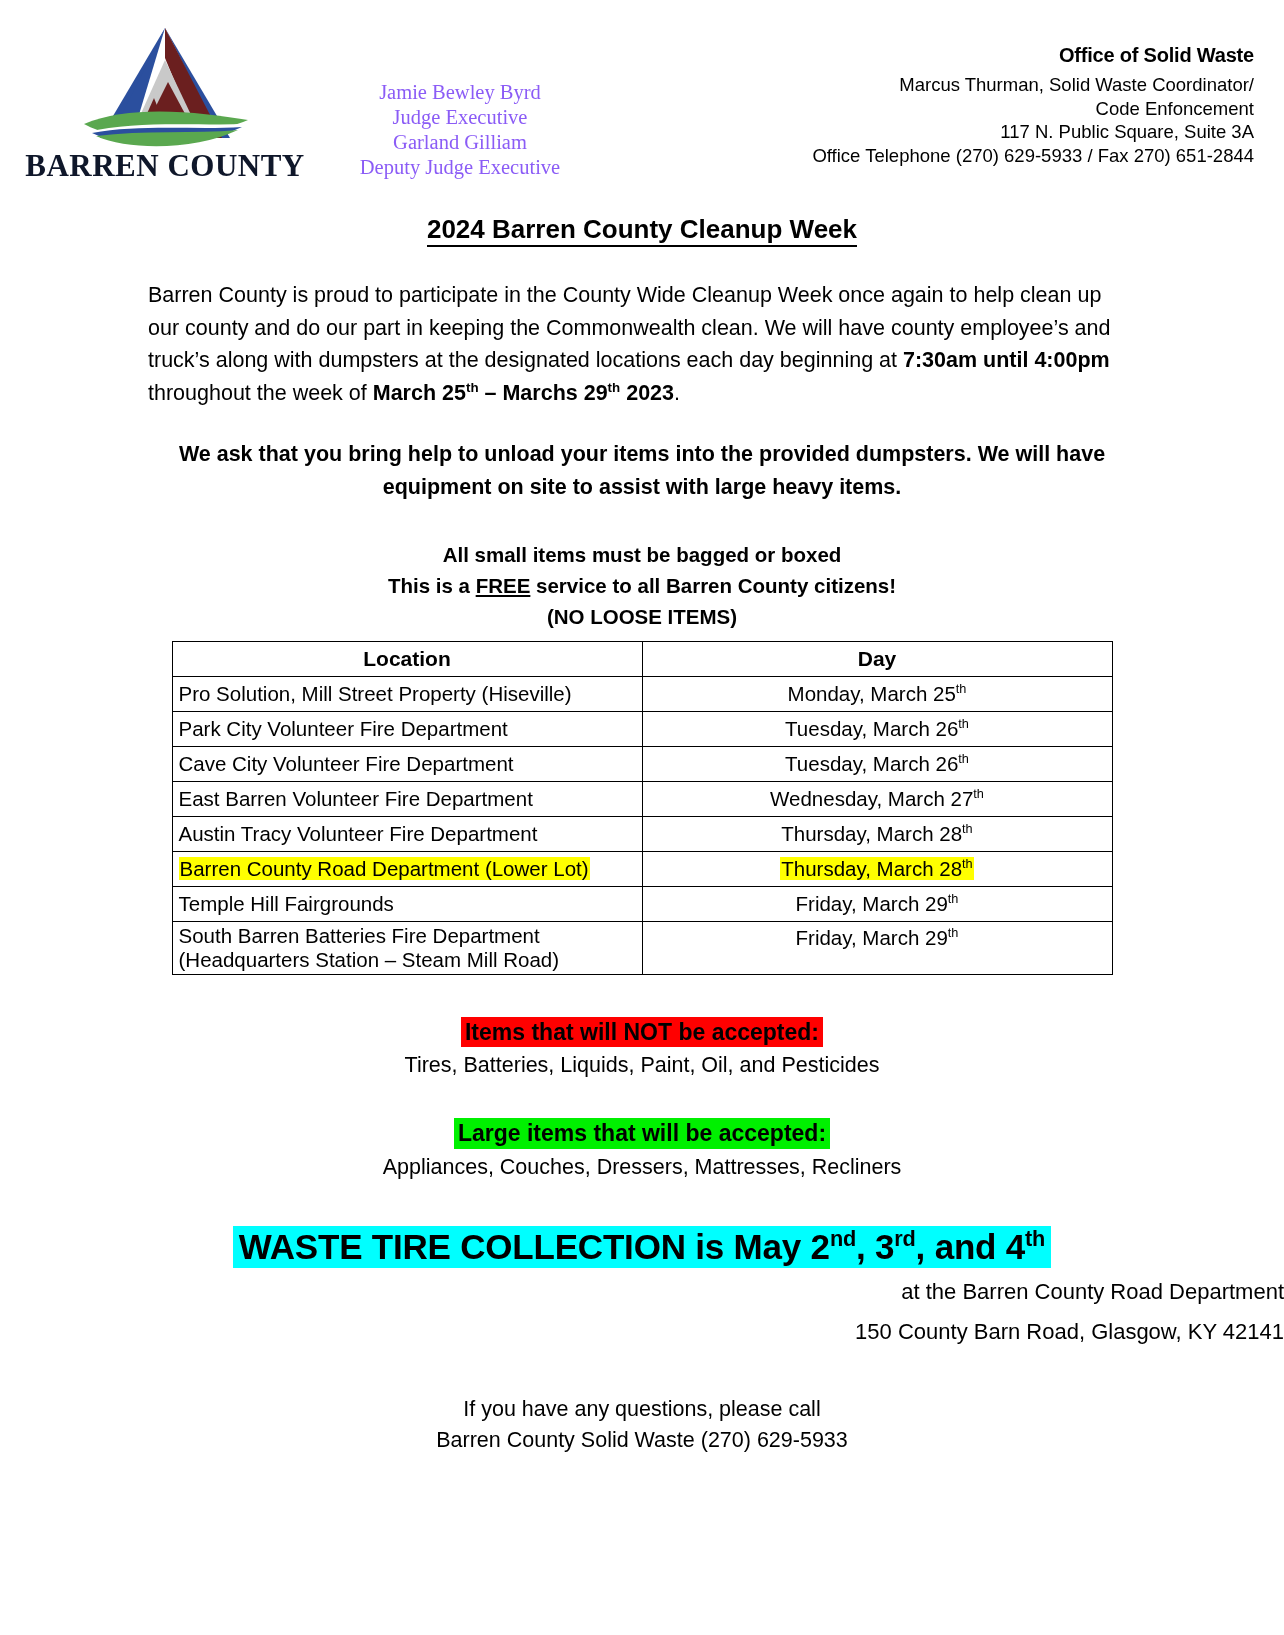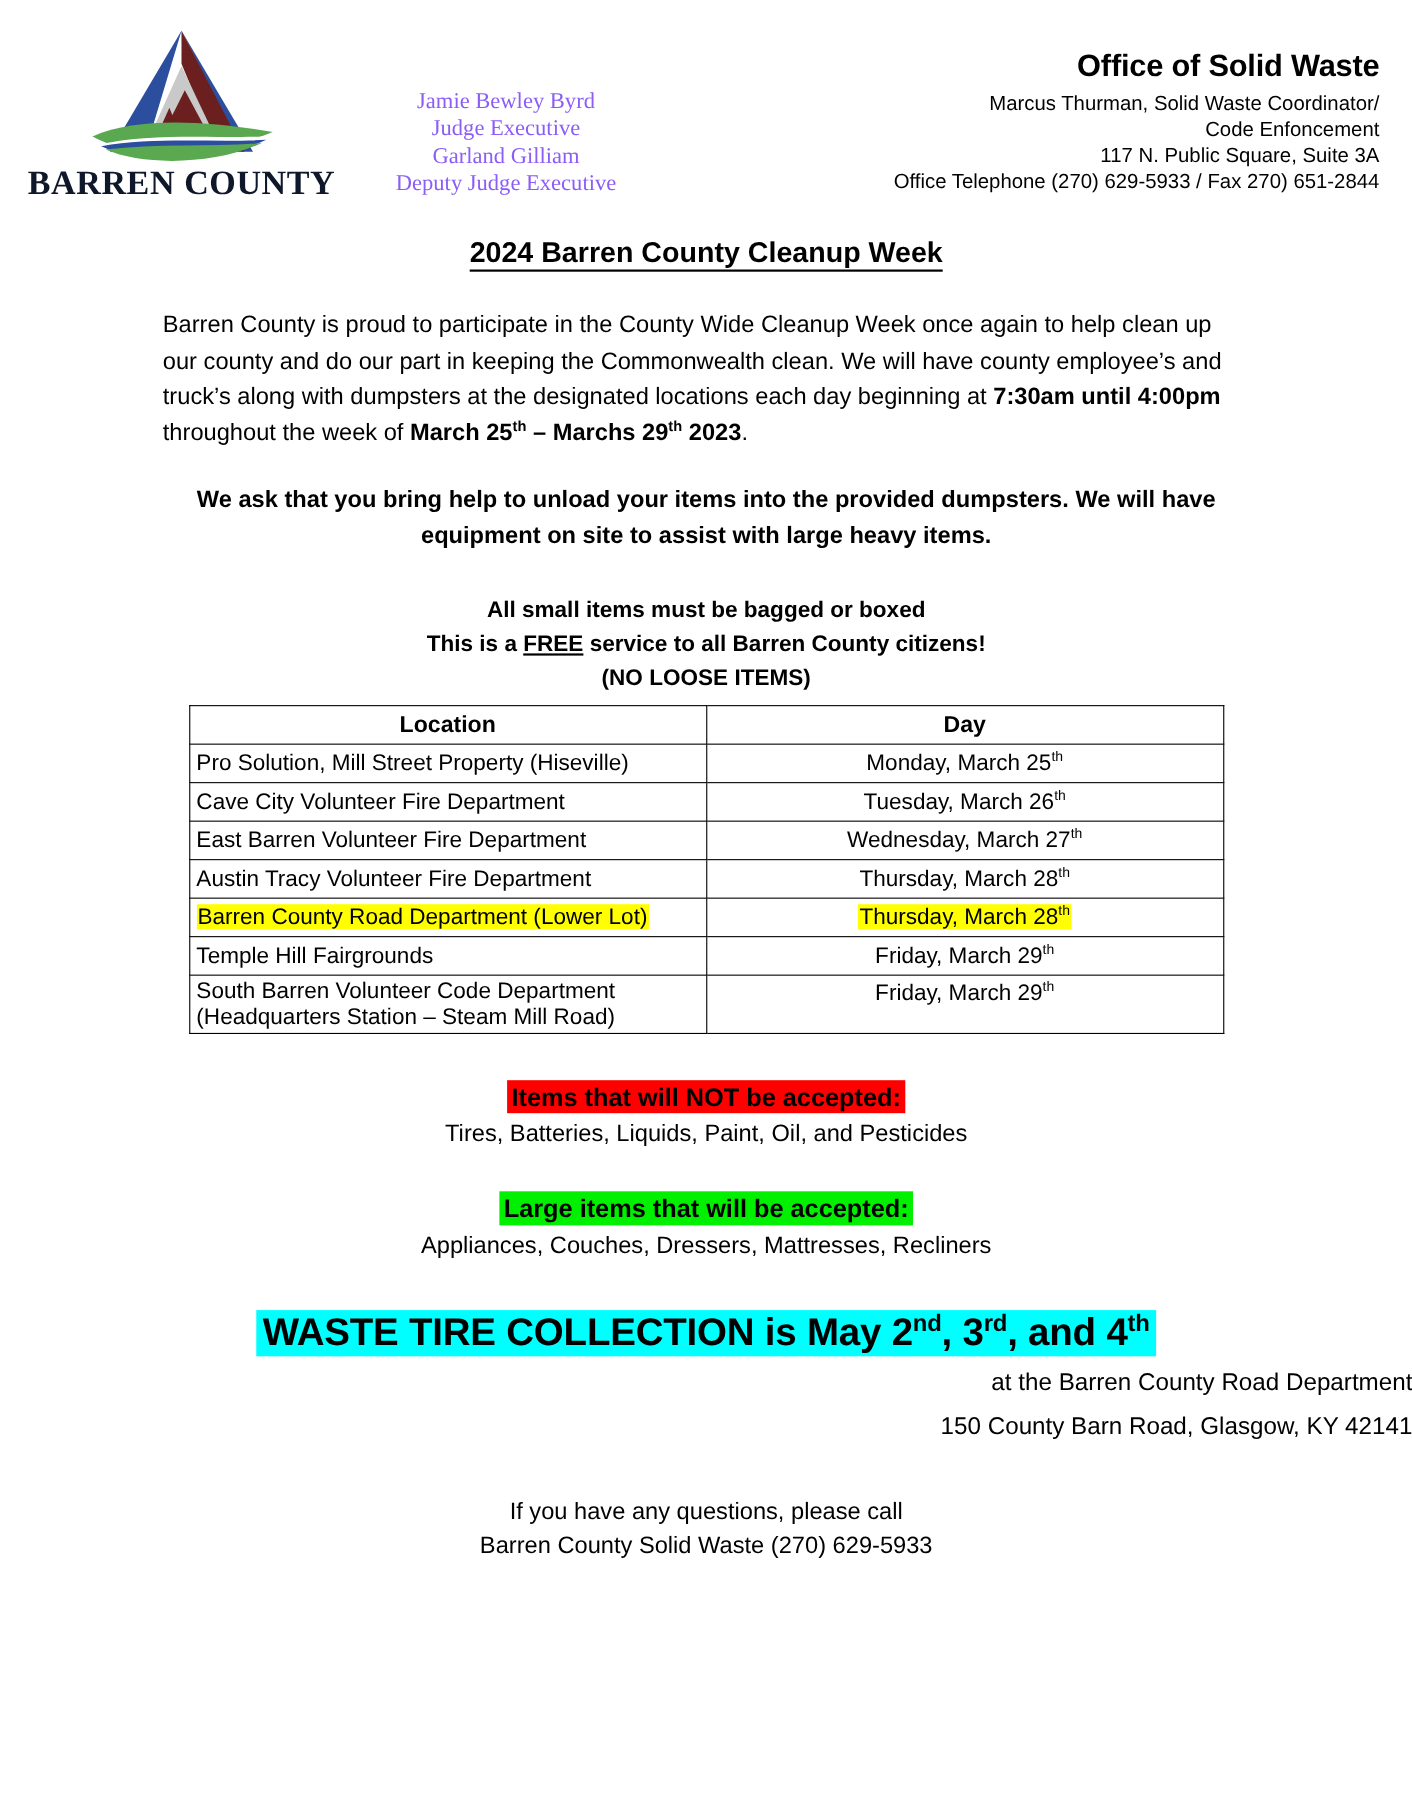--- a/index.html
+++ b/index.html
@@ -60,21 +60,21 @@
     padding-top: 66px;
     color: #8b5cf6;
   }
   .office-block {
     flex: 1 1 auto;
     text-align: right;
     padding-top: 30px;
     padding-right: 10px;
   }
   .office-title {
-    font-size: 28px;
+    font-size: 20px;
     font-weight: bold;
     letter-spacing: -0.2px;
     margin-bottom: 6px;
   }
   .office-line {
     font-size: 18.5px;
     line-height: 1.28;
   }
   .office-email {
     font-size: 18.5px;
@@ -269,20 +269,24 @@
         <th>Location</th>
         <th>Day</th>
       </tr>
     </thead>
     <tbody>
       <tr>
         <td class="loc">Pro Solution, Mill Street Property (Hiseville)</td>
         <td class="day"><span>Monday, March 25</span><sup>th</sup></td>
       </tr>
       <tr>
+        <td class="loc">Park City Volunteer Fire Department</td>
+        <td class="day"><span>Tuesday, March 26</span><sup>th</sup></td>
+      </tr>
+      <tr>
         <td class="loc">Cave City Volunteer Fire Department</td>
         <td class="day"><span>Tuesday, March 26</span><sup>th</sup></td>
       </tr>
       <tr>
         <td class="loc">East Barren Volunteer Fire Department</td>
         <td class="day"><span>Wednesday, March 27</span><sup>th</sup></td>
       </tr>
       <tr>
         <td class="loc">Austin Tracy Volunteer Fire Department</td>
         <td class="day"><span>Thursday, March 28</span><sup>th</sup></td>
@@ -290,21 +294,21 @@
       <tr>
         <td class="loc"><span class="hl-yellow">Barren County Road Department (Lower Lot)</span></td>
         <td class="day"><span class="hl-yellow"><span>Thursday, March 28</span><sup>th</sup></span></td>
       </tr>
       <tr>
         <td class="loc">Temple Hill Fairgrounds</td>
         <td class="day"><span>Friday, March 29</span><sup>th</sup></td>
       </tr>
       <tr>
         <td class="loc">
-          <div>South Barren Volunteer Code Department</div>
+          <div>South Barren Batteries Fire Department</div>
           <div>(Headquarters Station – Steam Mill Road)</div>
         </td>
         <td class="day" style="vertical-align:top; padding-top:4px;"><span>Friday, March 29</span><sup>th</sup></td>
       </tr>
     </tbody>
   </table>
 
   <div class="center-sec sec-notaccepted">
     <div class="hl-head hl-red"><span>Items that will </span><span class="u">NOT</span><span> be accepted:</span></div>
     <div class="sec-items">Tires, Batteries, Liquids, Paint, Oil, and Pesticides</div>

